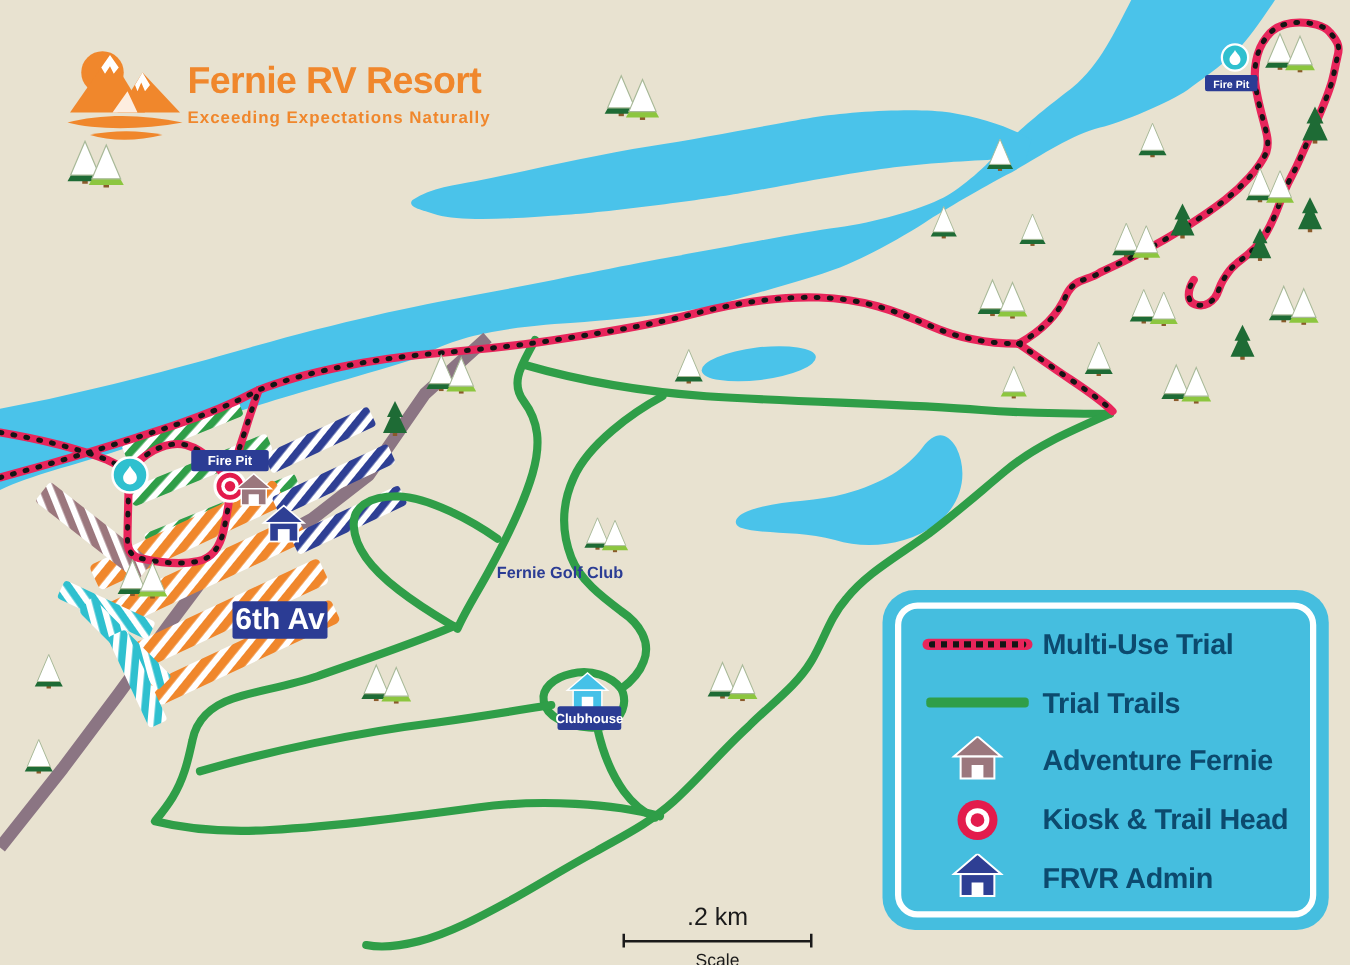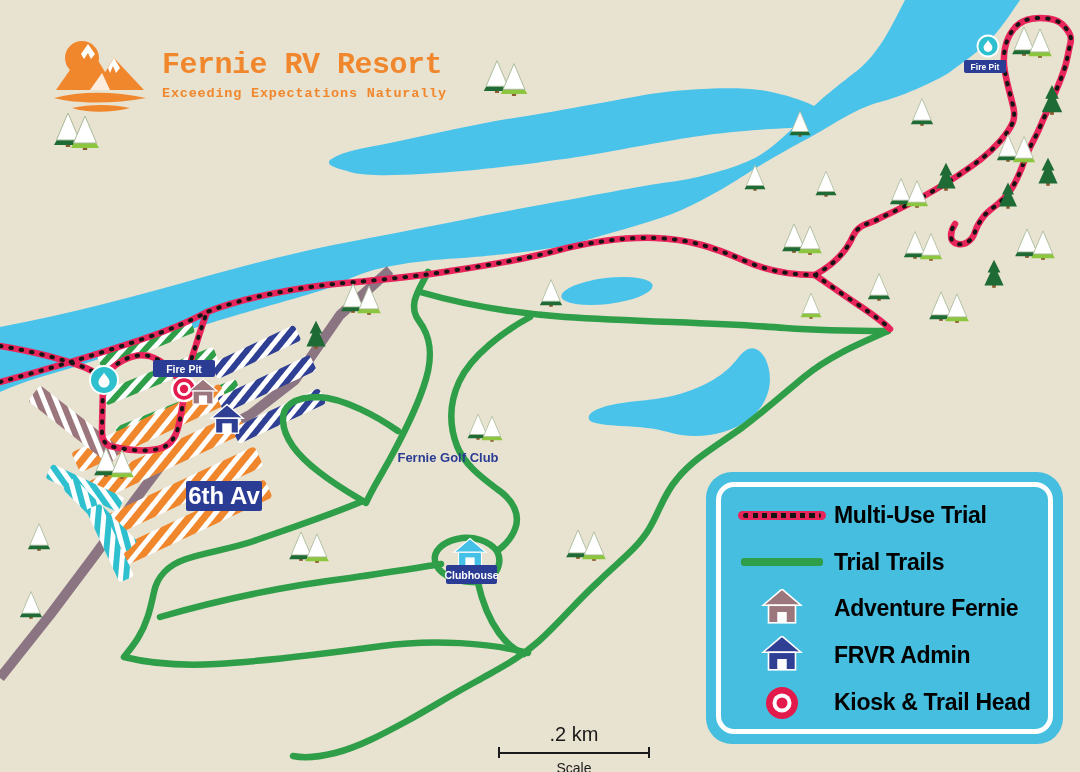--- a/index.html
+++ b/index.html
@@ -1,21 +1,21 @@
 <!DOCTYPE html>
 <html><head>
 <meta charset="utf-8">
 <style>
   html,body{margin:0;padding:0;}
   body{font-family:"Liberation Sans",sans-serif;background:#cfcabb;}
   .map-root{position:relative;width:1080px;height:772px;background:#e8e2d0;overflow:hidden;}
   .map-root svg.base{position:absolute;left:0;top:0;}
 
   
-  .logo{position:absolute;left:50px;top:28px;display:flex;align-items:flex-start;gap:12px;font-family:Liberation Mono, monospace;}
+  .logo{position:absolute;left:50px;top:28px;display:flex;align-items:flex-start;gap:0;}
   .logo-text{display:flex;flex-direction:column;margin-top:22px;}
   .logo-title{color:#f0872c;font-weight:bold;font-size:30px;letter-spacing:-.5px;line-height:1;}
   .logo-tagline{color:#f0872c;font-weight:bold;font-size:13.5px;letter-spacing:.8px;margin-top:6px;}
 
   
   .badge{position:absolute;background:#2b3c94;color:#fff;font-weight:bold;
          display:flex;align-items:center;justify-content:center;border-radius:2px;
          white-space:nowrap;}
   .badge.firepit-l{left:153px;top:360px;width:62px;height:17px;font-size:10.5px;}
   .badge.firepit-r{left:964px;top:60px;width:42px;height:13px;font-size:8.5px;}
@@ -35,21 +35,21 @@
 
   
   .legend{position:absolute;left:706px;top:472px;width:357px;height:272px;
           background:#45bedf;border-radius:26px;}
   .legend .inner-ring{position:absolute;left:10px;top:10px;right:10px;bottom:10px;
           border:5px solid #fff;border-radius:18px;pointer-events:none;}
   .legend .rows{position:absolute;left:24px;top:20px;right:18px;bottom:18px;
           display:flex;flex-direction:column;justify-content:space-around;}
   .legend .row{display:flex;align-items:center;height:46px;}
   .legend .swatch{width:104px;display:flex;align-items:center;justify-content:center;flex:none;}
-  .legend .lab{color:#000000;font-weight:bold;font-size:23px;letter-spacing:-.3px;text-align:right;}
+  .legend .lab{color:#0c4a6e;font-weight:bold;font-size:23px;letter-spacing:-.3px;text-align:right;}
   .sw-multi{width:88px;height:9px;background:#e8255b;border-radius:4.5px;
             display:flex;align-items:center;}
   .sw-multi .dots{width:78px;height:5px;margin:0 auto;border-radius:3px;
             background:repeating-linear-gradient(90deg,#151515 0 5px,transparent 5px 9.5px);}
   .sw-nordic{width:82px;height:8px;background:#2f9e48;border-radius:3px;}
 </style>
 </head>
 <body>
 
 <div class="map-root">
@@ -445,35 +445,35 @@
                 <polygon points="-14,-5 0,-17 14,-5" fill="#9b777d" stroke="#fff" stroke-width="1.2"></polygon>
                 <rect x="-10" y="-5" width="20" height="13" fill="#9b777d" stroke="#fff" stroke-width="1.2"></rect>
                 <rect x="-3.5" y="0" width="7" height="8" fill="#fff"></rect>
               </g>
             </svg>
         </div>
         <div class="lab">Adventure Fernie</div>
       </div>
       <div class="row">
         <div class="swatch">
+          <svg width="40" height="40" viewBox="-20 -20 40 40">
+              <circle r="16" fill="#e31b4c"></circle>
+              <circle r="9.5" fill="#fff"></circle>
+              <circle r="5.5" fill="#e31b4c"></circle>
+            </svg>
+        </div>
+        <div class="lab">Kiosk &amp; Trail Head</div>
+      </div>
+      <div class="row">
+        <div class="swatch">
           <svg width="42" height="40" viewBox="-21 -20 42 40">
               <g transform="translate(0,3) scale(1.35)">
                 <polygon points="-14,-5 0,-17 14,-5" fill="#2e3f94" stroke="#fff" stroke-width="1.2"></polygon>
                 <rect x="-10" y="-5" width="20" height="13" fill="#2e3f94" stroke="#fff" stroke-width="1.2"></rect>
                 <rect x="-3.5" y="0" width="7" height="8" fill="#fff"></rect>
               </g>
             </svg>
         </div>
         <div class="lab">FRVR Admin</div>
       </div>
-      <div class="row">
-        <div class="swatch">
-          <svg width="40" height="40" viewBox="-20 -20 40 40">
-              <circle r="16" fill="#e31b4c"></circle>
-              <circle r="9.5" fill="#fff"></circle>
-              <circle r="5.5" fill="#e31b4c"></circle>
-            </svg>
-        </div>
-        <div class="lab">Kiosk &amp; Trail Head</div>
-      </div>
     </div>
   </div>
 </div>
 
 </body></html>

